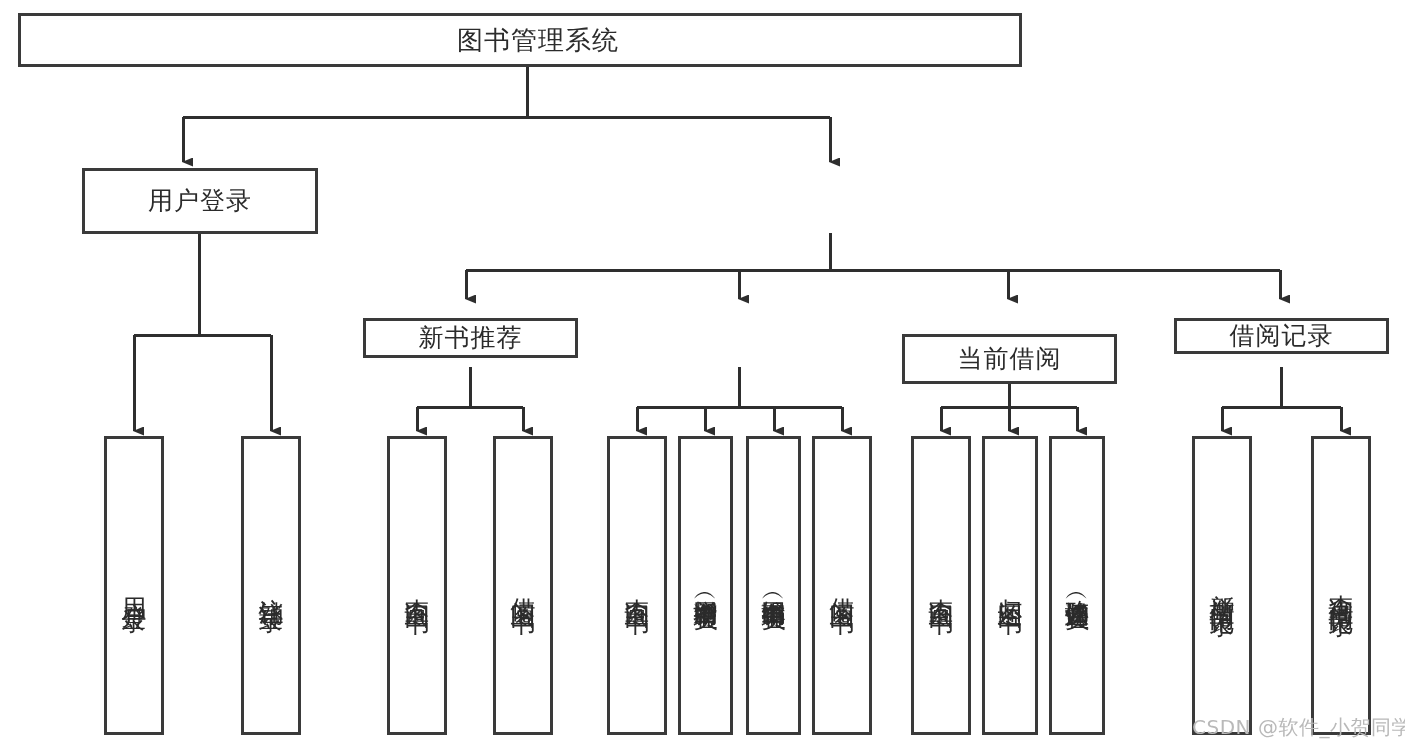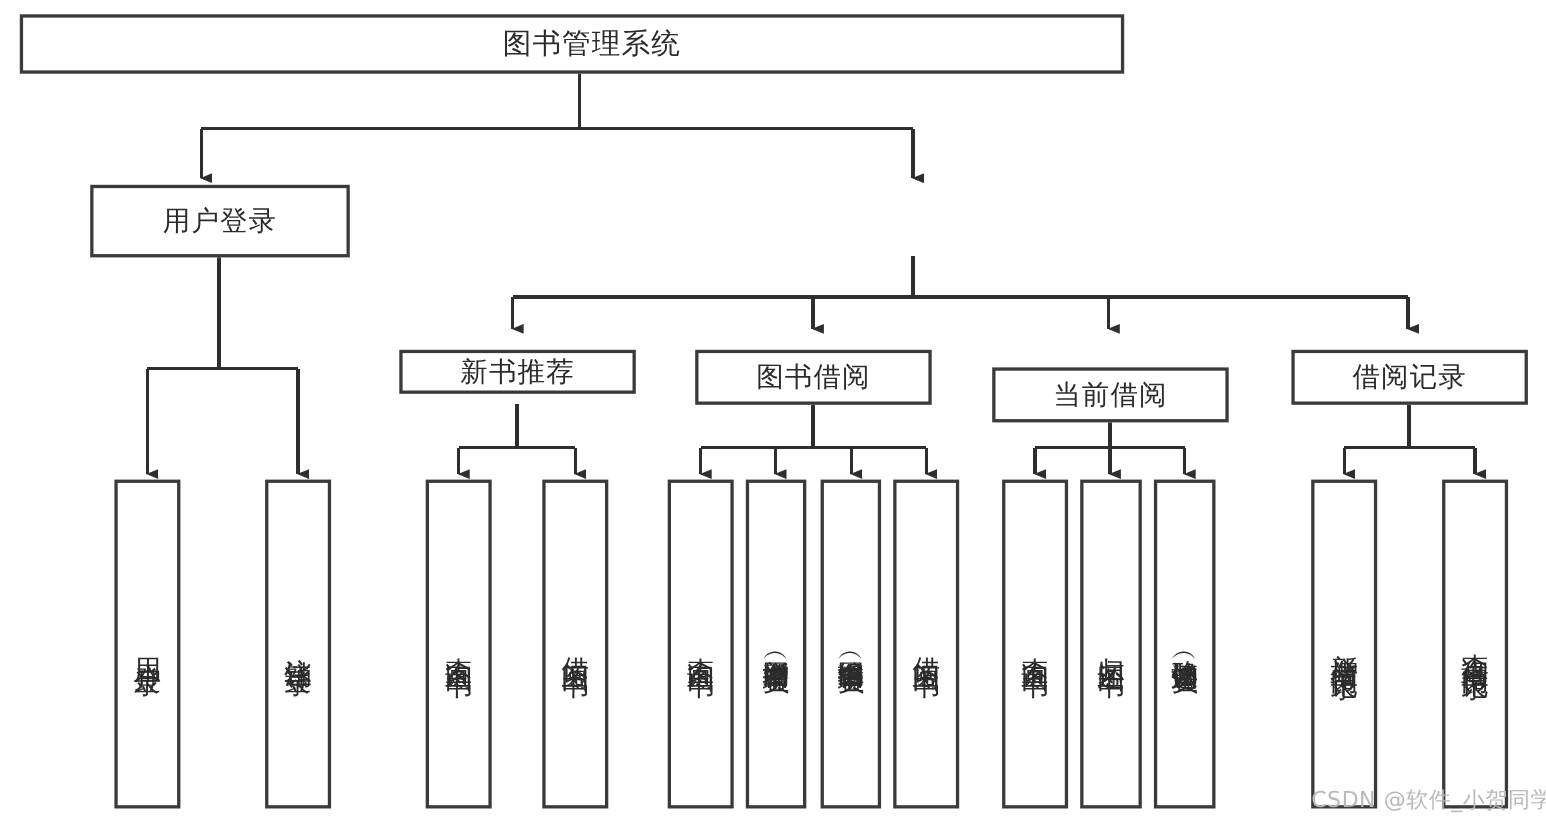--- a/index.html
+++ b/index.html
@@ -120,27 +120,24 @@
     <span class="label">图书管理系统</span>
   </div>
 
   <div class="node horiz" style="left:82px;top:168px;width:236px;height:66px;">
     <span class="label">用户登录</span>
   </div>
 
   <div class="node horiz" style="left:363px;top:318px;width:215px;height:40px;">
     <span class="label">新书推荐</span>
   </div>
-  <div class="node horiz" style="left:632px;top:318px;width:215px;height:50px;">
-    <span class="label">图书借阅</span>
-  </div>
   <div class="node horiz" style="left:902px;top:318px;width:215px;height:50px;margin-top:16px;">
     <span class="label">当前借阅</span>
   </div>
-  <div class="node horiz" style="left:1174px;top:318px;width:215px;height:50px;">
+  <div class="node horiz" style="left:1174px;top:318px;width:215px;height:36px;">
     <span class="label">借阅记录</span>
   </div>
 
   <div class="node vert" style="left:104px;top:436px;width:60px;height:299px;">
     <span class="label">用户登录</span>
   </div>
   <div class="node vert" style="left:241px;top:436px;width:60px;height:299px;">
     <span class="label">注销登录</span>
   </div>
 

